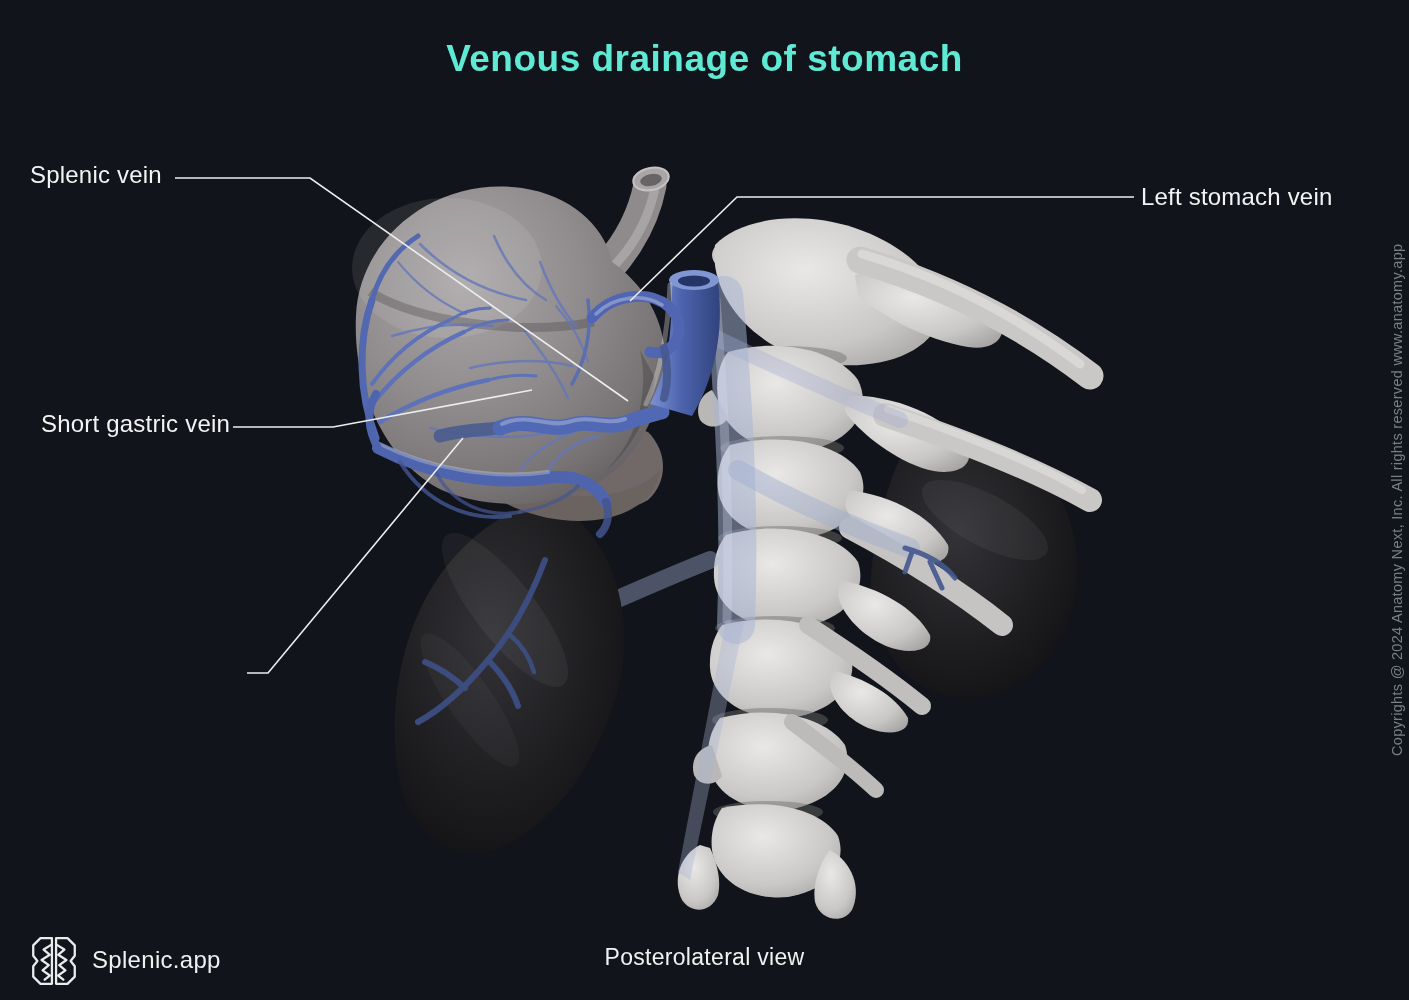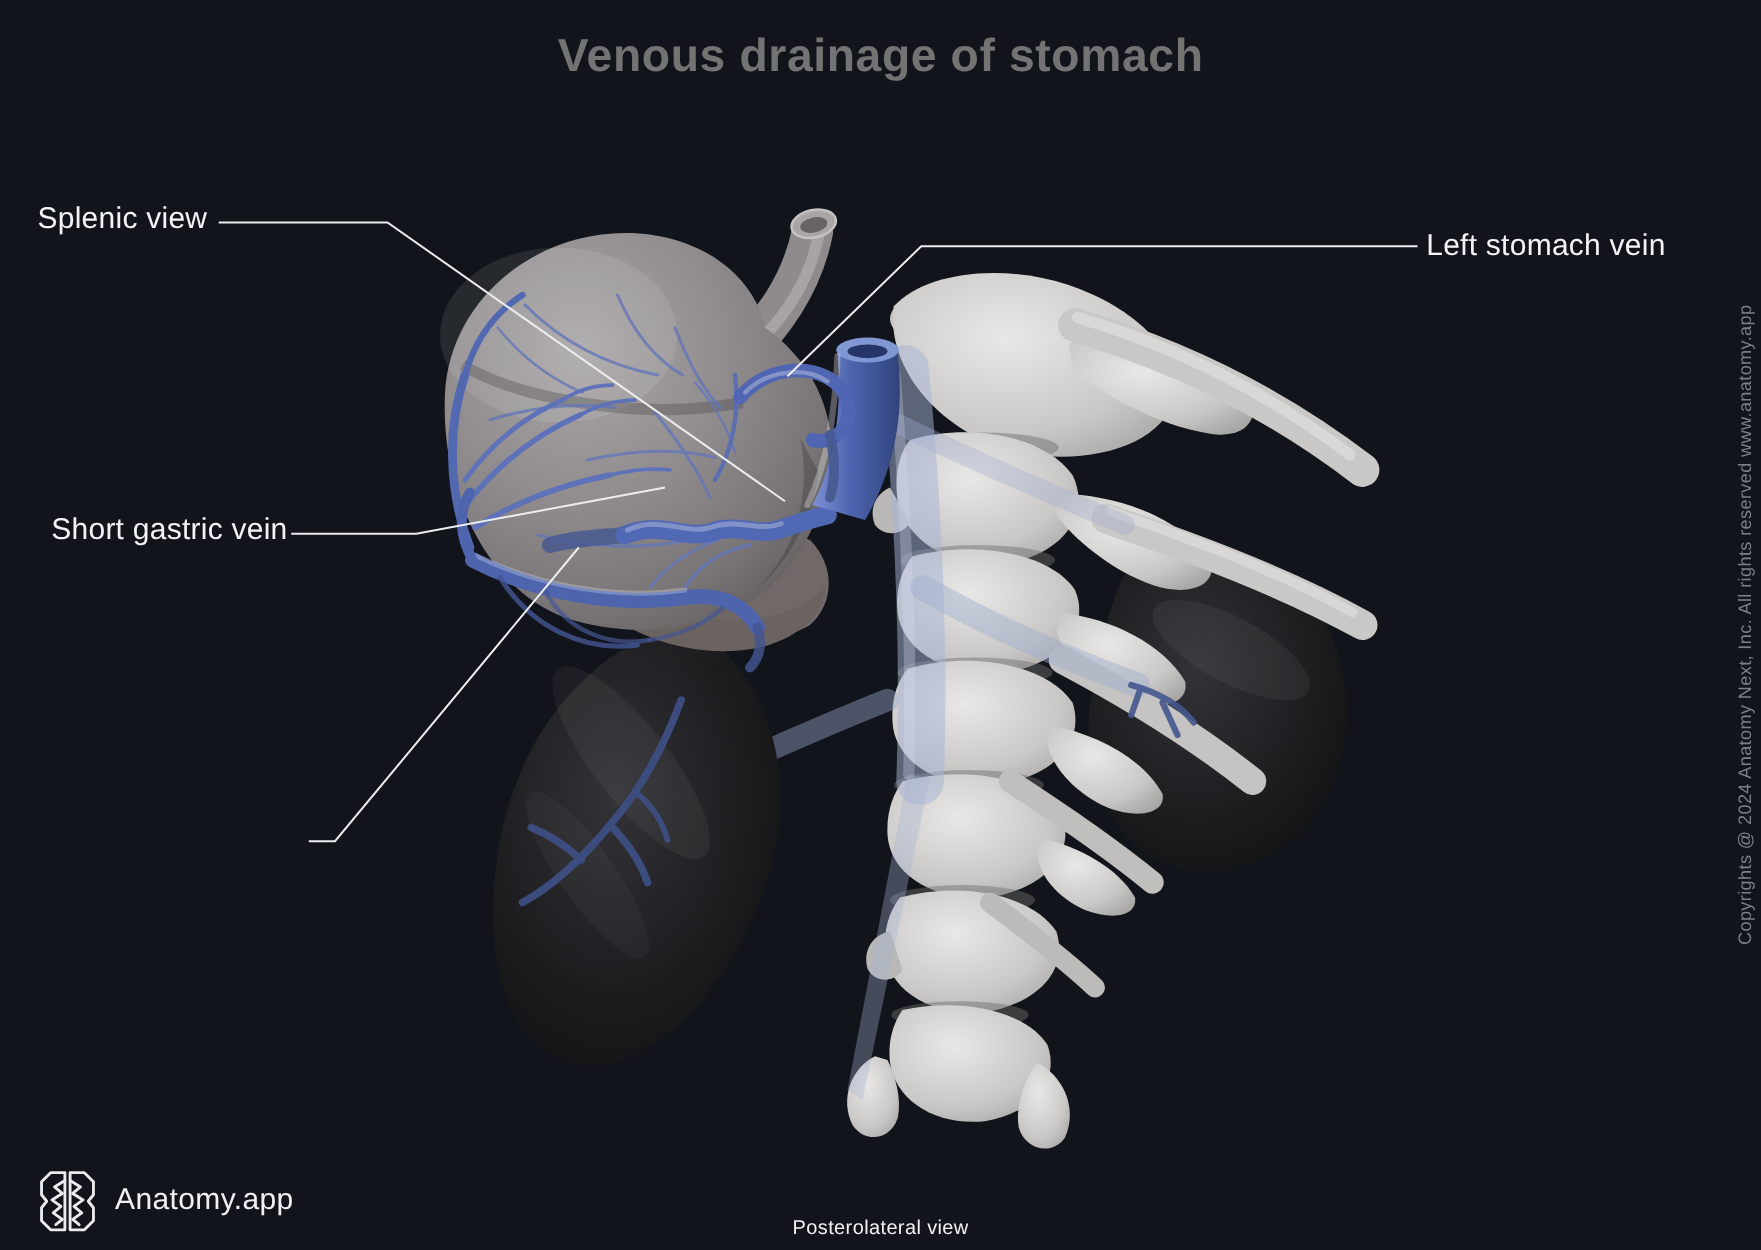--- a/index.html
+++ b/index.html
@@ -1,34 +1,34 @@
 <!DOCTYPE html>
 <html><head>
 <meta charset="utf-8">
 <style>
   html,body{margin:0;padding:0;background:#11141a;}
   #page{
     position:relative;width:1409px;height:1000px;overflow:hidden;
     background:#11141a;font-family:"Liberation Sans",sans-serif;
   }
   .title{
-    position:absolute;left:0;top:24px;width:100%;text-align:center;
-    color:#737373;font-size:37px;font-weight:700;letter-spacing:.5px;
+    position:absolute;left:0;top:38px;width:100%;text-align:center;
+    color:#5eead4;font-size:37px;font-weight:700;letter-spacing:.5px;
   }
   .lbl{
     position:absolute;color:#f3f3f5;font-size:24px;font-weight:400;
     letter-spacing:.2px;white-space:pre-line;line-height:28px;
   }
   .lbl-splenic{left:30px;top:161px;}
   .lbl-leftgastric{left:1141px;top:183px;}
   .lbl-shortgastric{left:41px;top:410px;}
   .lbl-gastroepiploic{left:30px;top:658px;}
   .caption{
     position:absolute;left:0;top:944px;width:100%;text-align:center;
-    color:#f1f1f3;font-size:16px;letter-spacing:.3px;margin-top:30px;
+    color:#f1f1f3;font-size:23px;letter-spacing:.3px;
   }
   .footer-logo{position:absolute;left:30px;top:934px;}
   .brand{
     position:absolute;left:92px;top:946px;color:#eef0f2;font-size:24px;letter-spacing:.3px;
   }
   .copyright{
     position:absolute;right:4px;top:0;height:100%;
     display:flex;align-items:center;justify-content:center;
     writing-mode:vertical-rl;transform:rotate(180deg);
     color:#7a7f89;font-size:14.5px;letter-spacing:.3px;
@@ -223,30 +223,30 @@
     </g>
 
     <g fill="none" stroke="#ededef" stroke-width="1.6">
       <polyline points="175,178 310,178 628,401"></polyline>
       <polyline points="1134,197 737,197 630,301"></polyline>
       <polyline points="233,427 333,427 532,390"></polyline>
       <polyline points="247,673 268,673 463,438"></polyline>
     </g>
   </svg>
 
-  <div class="lbl lbl-splenic">Splenic view</div>
+  <div class="lbl lbl-splenic">Splenic vein</div>
   <div class="lbl lbl-leftgastric">Left stomach vein</div>
   <div class="lbl lbl-shortgastric">Short gastric vein</div>
 
   <div class="footer-logo">
     <svg width="48" height="54" viewBox="0 0 46 52" fill="none" stroke="#e9ebed" stroke-width="2.2" stroke-linejoin="round" stroke-linecap="round">
       <path d="M 21 4 L 10 4 L 3 11 L 3 21 L 7 26 L 3 31 L 3 41 L 10 48 L 21 48 Z"></path>
       <path d="M 25 4 L 36 4 L 43 11 L 43 21 L 39 26 L 43 31 L 43 41 L 36 48 L 25 48 Z"></path>
       <path d="M 21 10 L 13 15 L 19 20 L 11 25 L 18 30 L 12 35 L 19 40 L 14 44"></path>
       <path d="M 25 10 L 33 15 L 27 20 L 35 25 L 28 30 L 34 35 L 27 40 L 32 44"></path>
     </svg>
   </div>
-  <div class="brand">Anatomy.app</div>
+  <div class="brand">Splenic.app</div>
 
   <div class="caption">Posterolateral view</div>
 
   <div class="copyright">Copyrights @ 2024 Anatomy Next, Inc. All rights reserved www.anatomy.app</div>
 </div>
 
 </body></html>

